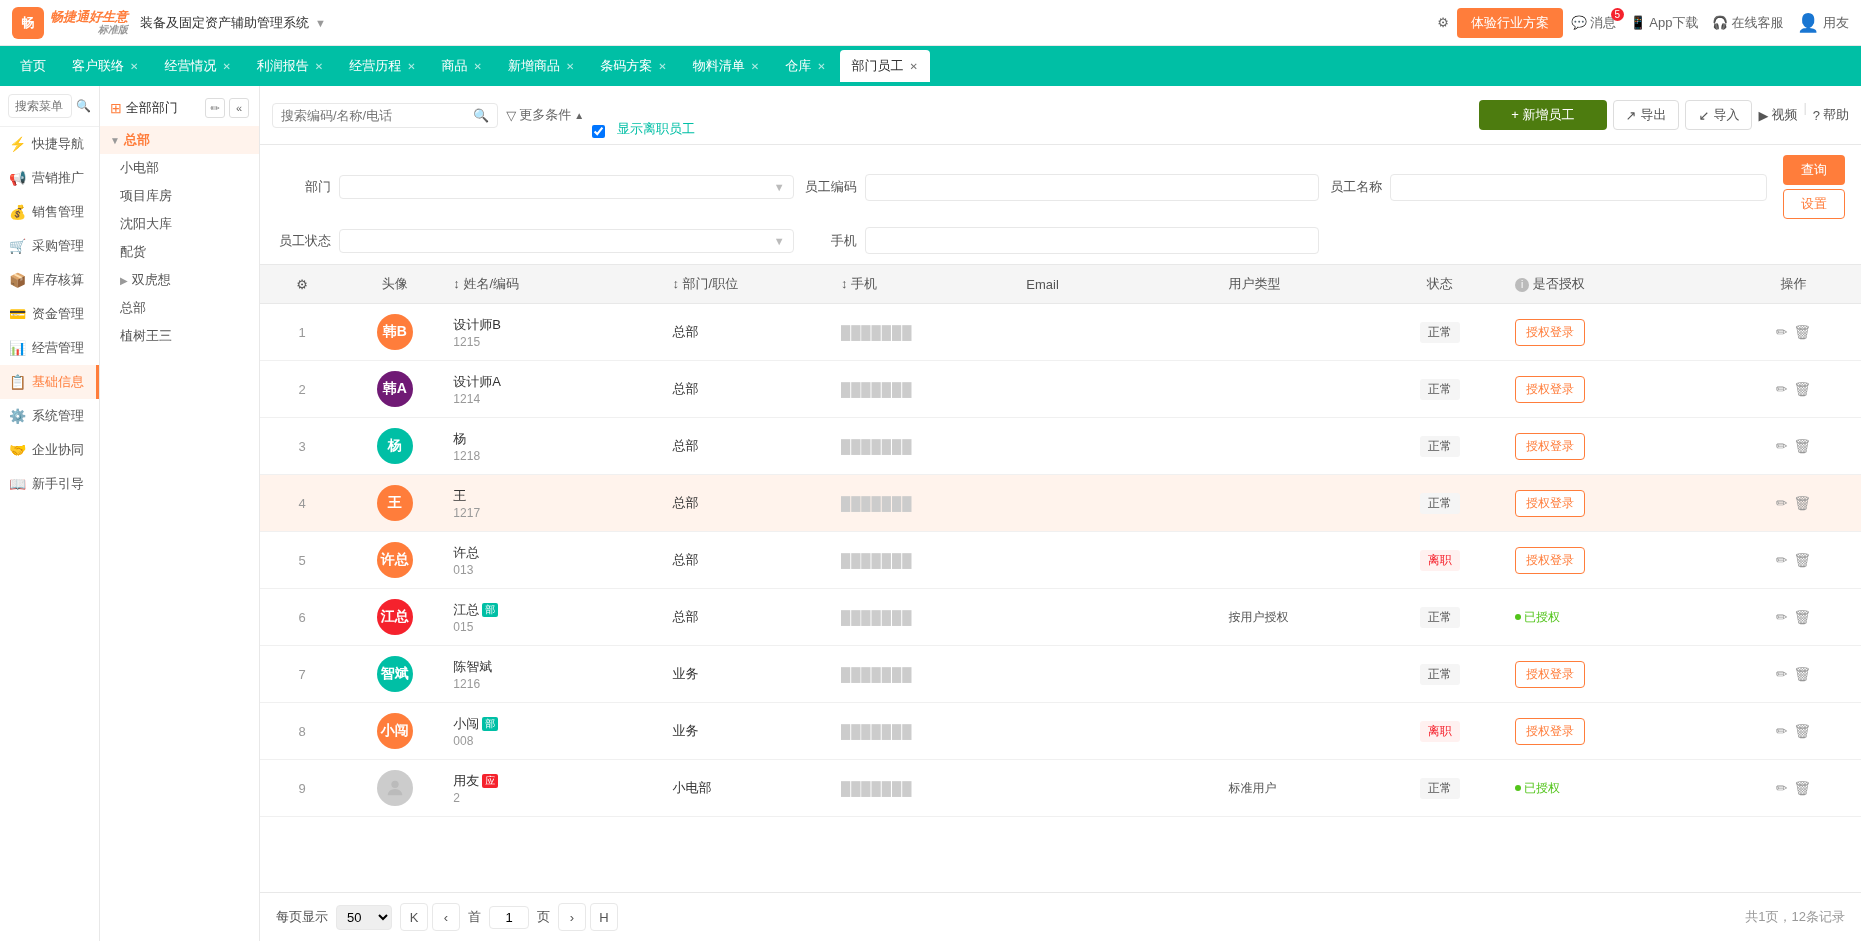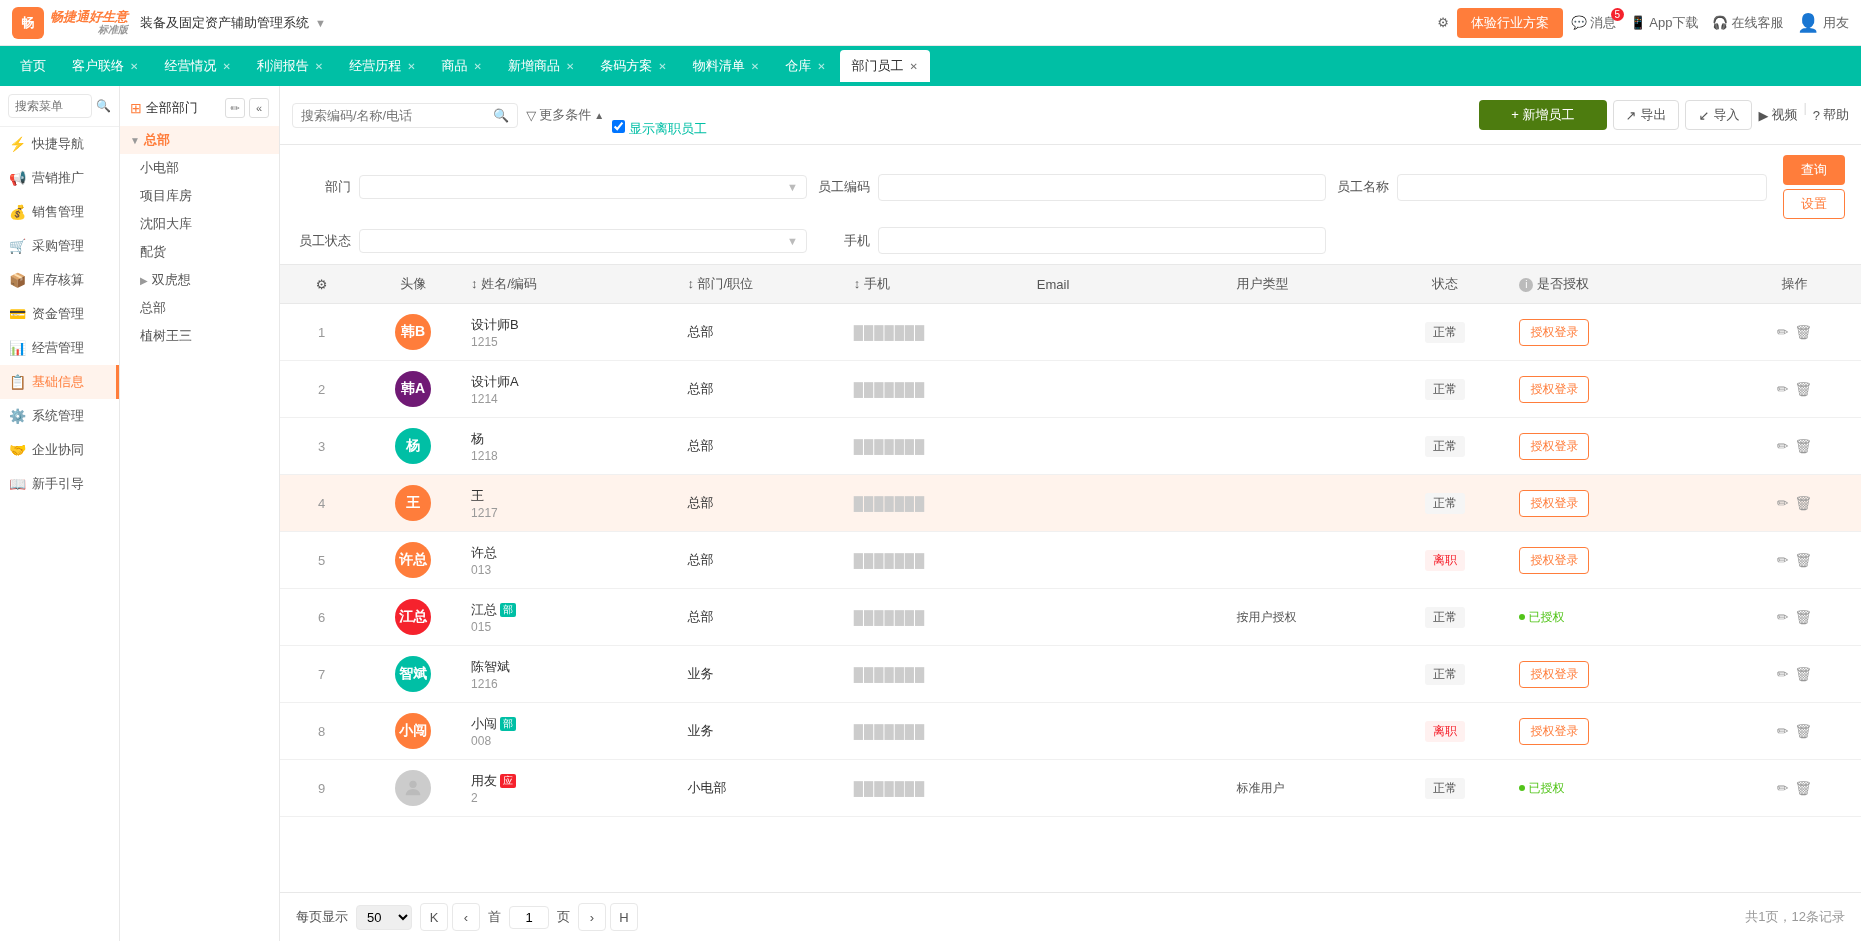--- a/index.html
+++ b/index.html
@@ -22,21 +22,21 @@
     
     .nav-tabs { height: 40px; background: #00bfa5; display: flex; align-items: center; padding: 0 8px; gap: 2px; }
     .nav-tab { height: 32px; padding: 0 12px; display: flex; align-items: center; gap: 4px; color: #fff; cursor: pointer; border-radius: 4px 4px 0 0; font-size: 13px; white-space: nowrap; }
     .nav-tab.active { background: #fff; color: #333; border-radius: 4px 4px 0 0; }
     .nav-tab .close-x { font-size: 10px; opacity: 0.7; margin-left: 2px; }
 
     
     .main-layout { display: flex; flex: 1; overflow: hidden; }
 
     
-    .left-sidebar { width: 120px; background: #fff; border-right: 1px solid #e8e8e8; display: flex; flex-direction: column; }
+    .left-sidebar { width: 100px; background: #fff; border-right: 1px solid #e8e8e8; display: flex; flex-direction: column; }
     .sidebar-search { padding: 8px; border-bottom: 1px solid #f0f0f0; display: flex; align-items: center; gap: 4px; }
     .sidebar-search input { width: 100%; border: 1px solid #e8e8e8; border-radius: 4px; padding: 4px 6px; font-size: 12px; outline: none; }
     .sidebar-menu { flex: 1; overflow-y: auto; }
     .sidebar-item { display: flex; align-items: center; gap: 6px; padding: 8px 10px; cursor: pointer; color: #555; font-size: 13px; }
     .sidebar-item.active { background: #fff3ec; color: #ff7d3b; border-right: 2px solid #ff7d3b; }
     .sidebar-item .si-icon { width: 16px; height: 16px; display: flex; align-items: center; justify-content: center; font-size: 14px; }
 
     
     .content-area { flex: 1; display: flex; overflow: hidden; }
 
@@ -53,21 +53,21 @@
     .dept-item.level2 { padding-left: 20px; }
     .expand-arrow { font-size: 10px; color: #999; }
 
     
     .main-content { flex: 1; display: flex; flex-direction: column; overflow: hidden; }
     .filter-bar { background: #fff; padding: 6px 12px; border-bottom: 1px solid #e8e8e8; display: flex; align-items: center; gap: 8px; }
     .search-box { display: flex; align-items: center; border: 1px solid #e8e8e8; border-radius: 4px; padding: 4px 8px; gap: 12px; }
     .search-box input { border: none; outline: none; font-size: 13px; width: 180px; }
     .filter-more { display: flex; align-items: center; gap: 3px; color: #666; cursor: pointer; font-size: 13px; }
     .filter-more .arrow { font-size: 10px; }
-    .checkbox-label { display: flex; align-items: flex-start; gap: 4px; color: #00bfa5; cursor: pointer; font-size: 13px; margin-top: 28px; }
+    .checkbox-label { display: flex; align-items: flex-end; gap: 12px; color: #00bfa5; cursor: pointer; font-size: 13px; margin-top: 28px; }
     .filter-actions { margin-left: auto; display: flex; gap: 6px; }
 
     
     .adv-filter { background: #fff; border-bottom: 1px solid #e8e8e8; padding: 10px 16px; display: grid; grid-template-columns: 1fr 1fr 1fr; gap: 8px; }
     .filter-row { display: flex; align-items: center; gap: 8px; }
     .filter-label { color: #555; font-size: 13px; white-space: nowrap; min-width: 55px; text-align: right; }
     .filter-input { flex: 1; border: 1px solid #e8e8e8; border-radius: 4px; padding: 5px 8px; font-size: 13px; outline: none; }
     .filter-dropdown { flex: 1; border: 1px solid #e8e8e8; border-radius: 4px; padding: 5px 8px; font-size: 13px; display: flex; align-items: center; justify-content: space-between; cursor: pointer; background: #fff; }
     .btn-search { background: #ff7d3b; color: #fff; border: none; padding: 6px 18px; border-radius: 4px; cursor: pointer; font-size: 13px; }
     .btn-reset { background: #fff; color: #ff7d3b; border: 1px solid #ff7d3b; padding: 5px 16px; border-radius: 4px; cursor: pointer; font-size: 13px; }

